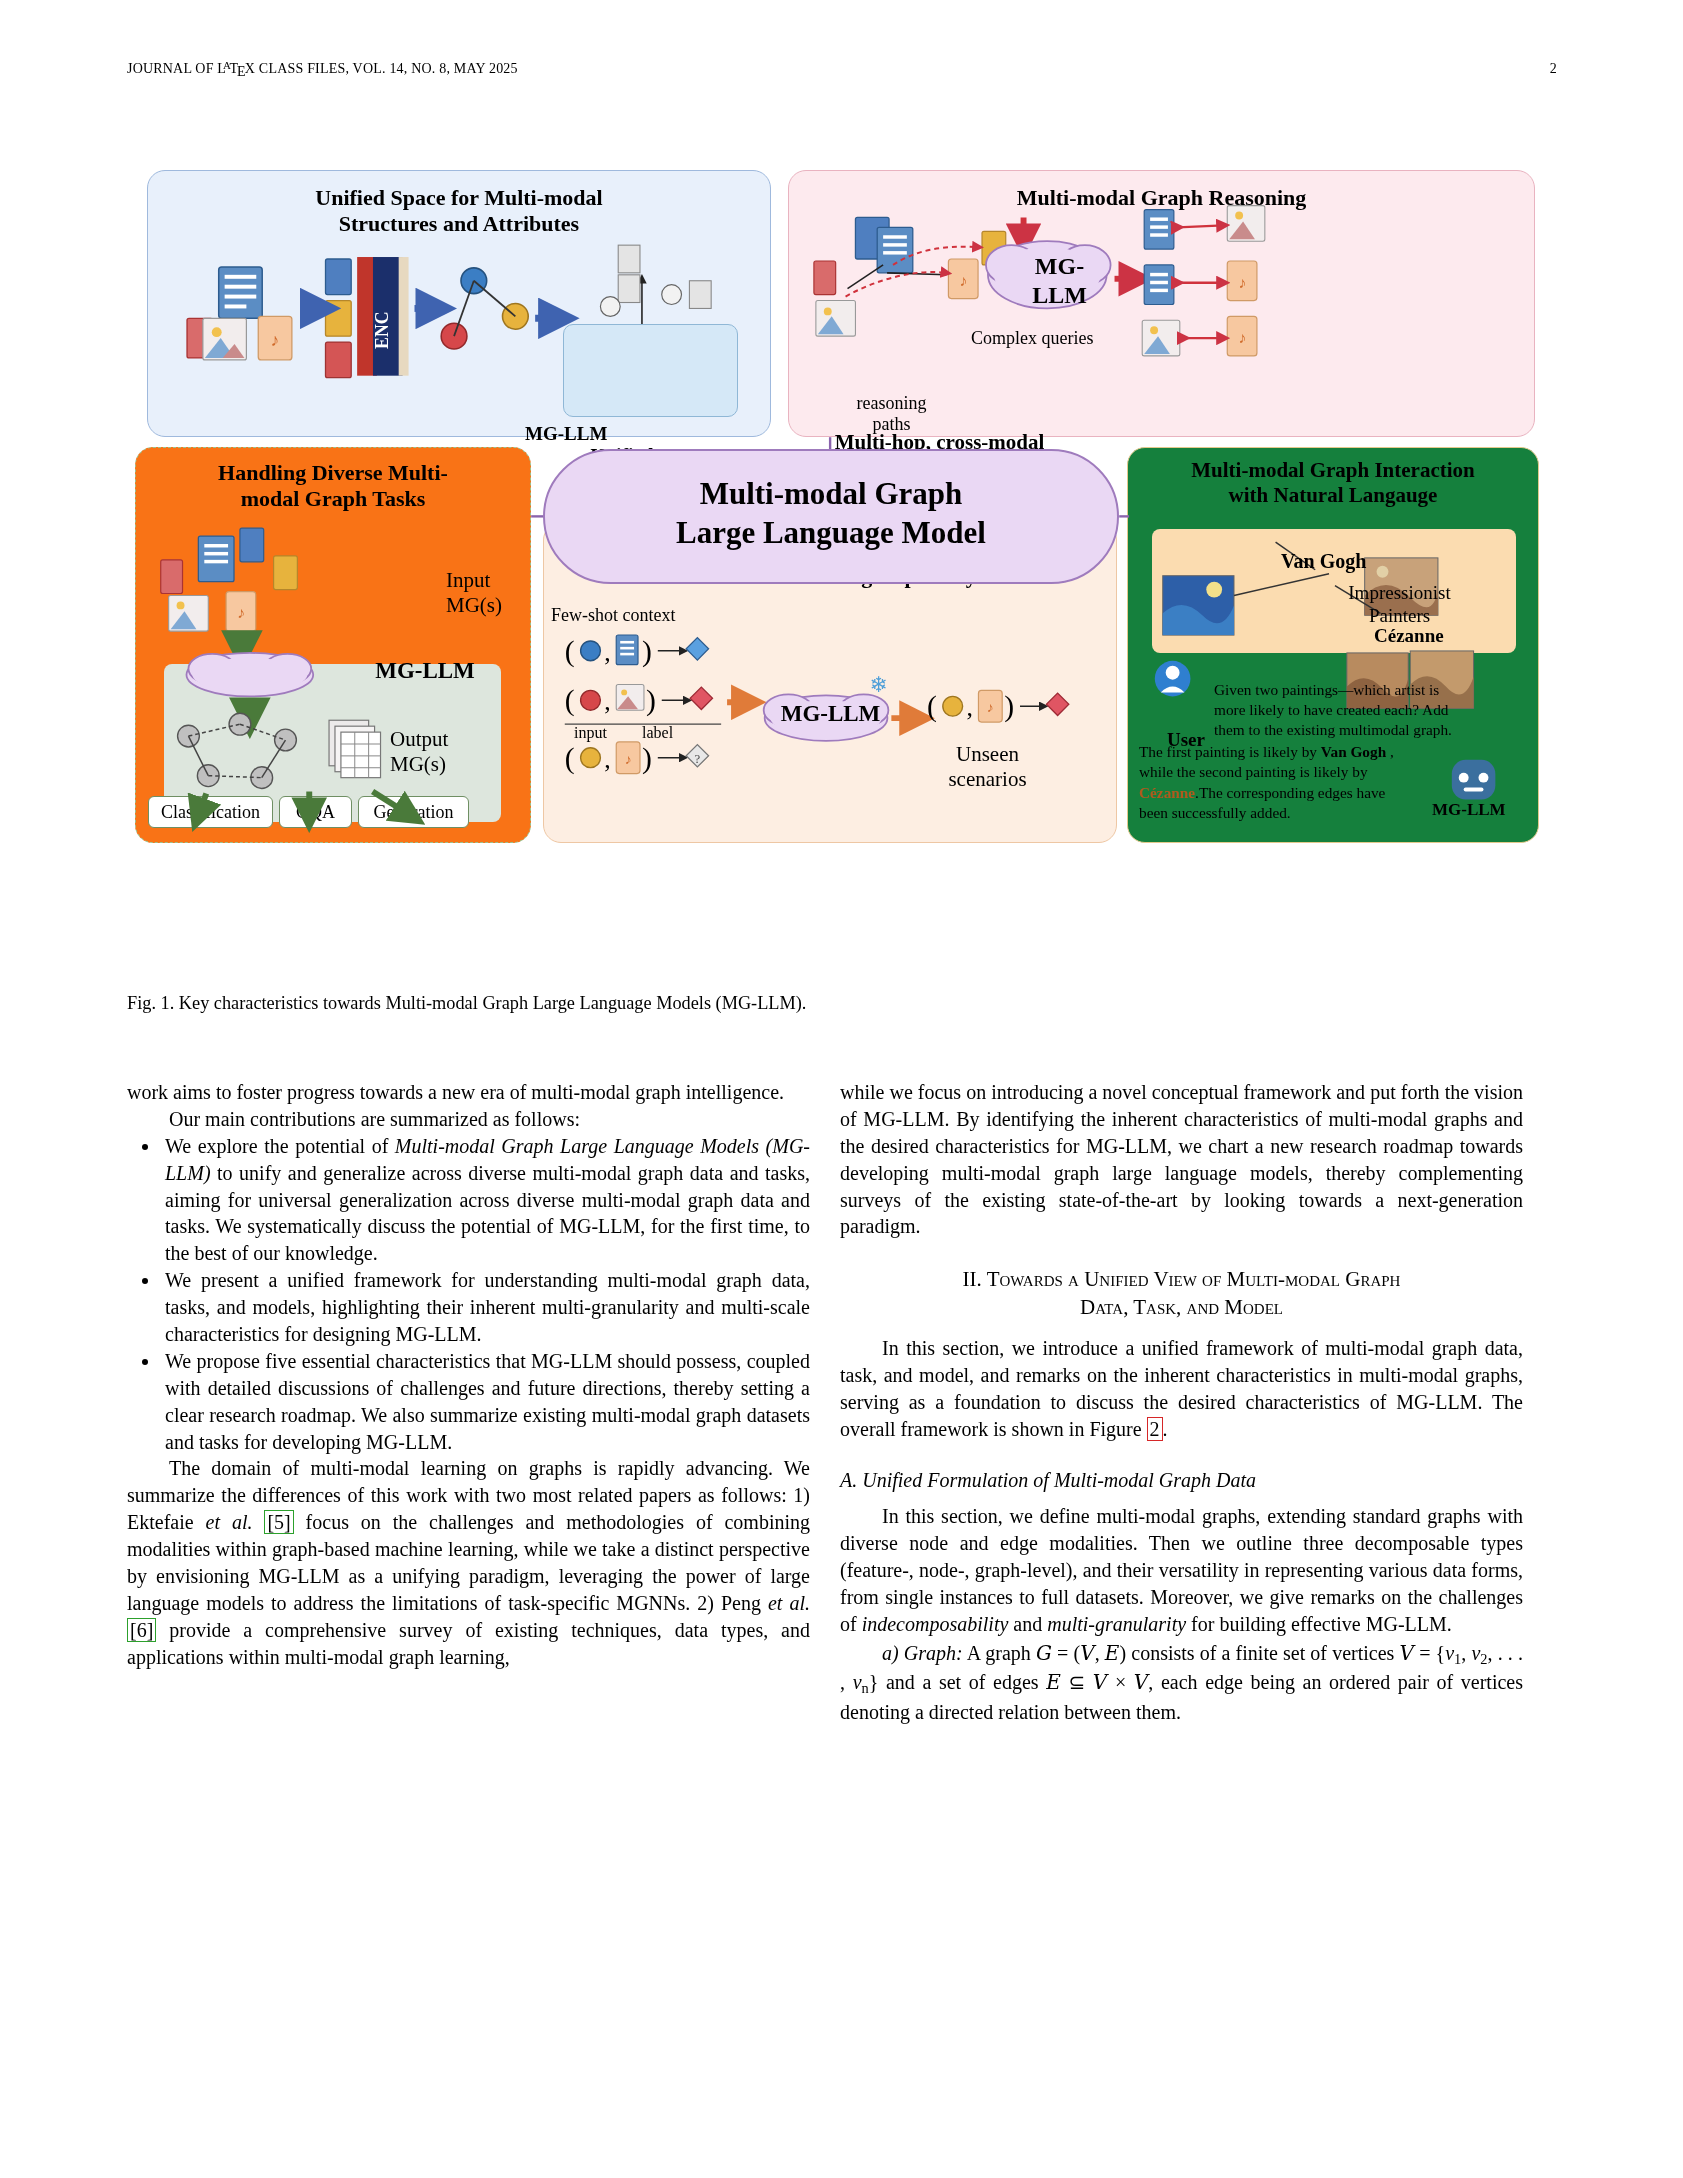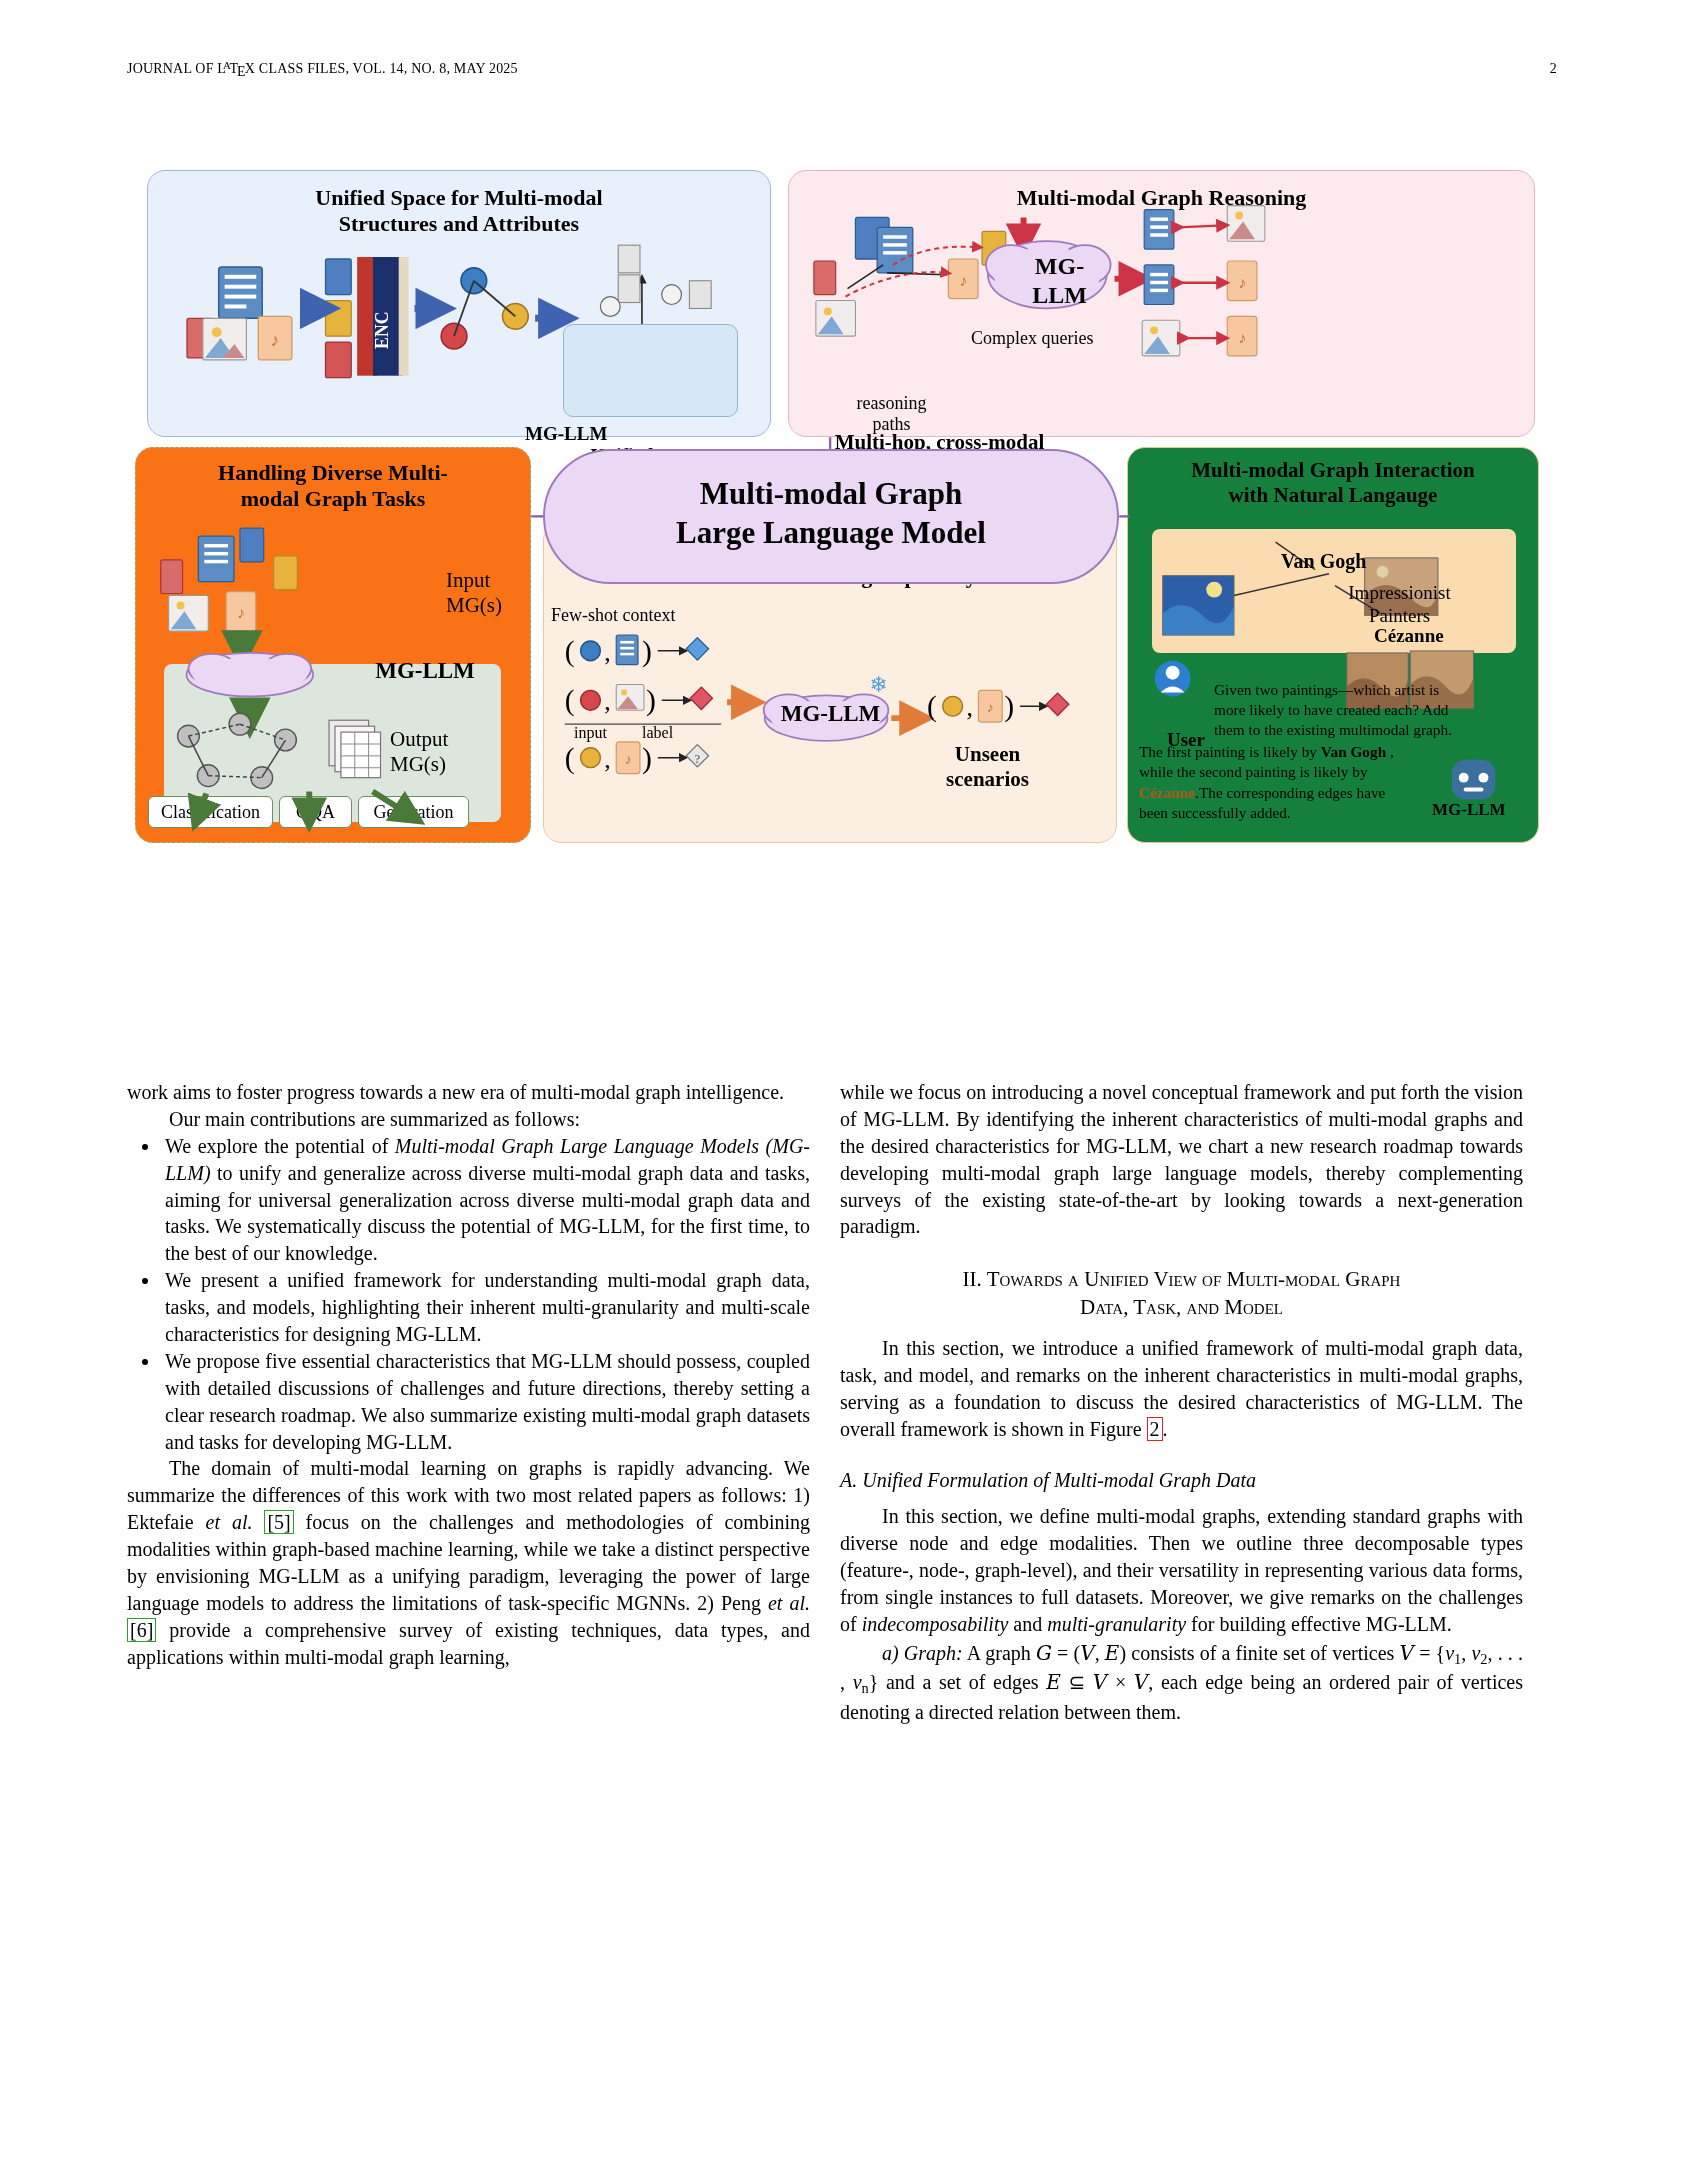--- a/index.html
+++ b/index.html
@@ -512,21 +512,21 @@
       <rect x="440" y="170" width="24" height="32" fill="#f7c8a0" stroke="#d09a66" stroke-width="1.2" rx="3"></rect>
       <text x="452" y="192" font-size="14" text-anchor="middle" fill="#d06a2a">♪</text>
       <text x="466" y="196" font-size="30" font-family="Liberation Serif, serif">)</text>
       <path d="M482 186 L506 186" stroke="#222" stroke-width="1.6" marker-end="url(#arrK)"></path>
       <rect x="512" y="176" width="16" height="16" fill="#e05563" stroke="#9e2b36" stroke-width="1.3" transform="rotate(45 520 184)"></rect>
     </svg>
     <div class="lbl" style="left:424px;top:447px;">Few-shot context</div>
     <div class="lbl" style="left:447px;top:566px;font-size:16px;">input</div>
     <div class="lbl" style="left:515px;top:566px;font-size:16px;">label</div>
     <div style="position:absolute;left:634px;top:543px;width:139px;text-align:center;font-weight:bold;font-size:23px;">MG-LLM</div>
-    <div style="position:absolute;left:786px;top:584px;width:149px;text-align:center;font-weight:bold;font-size:21px;line-height:1.2;">
+    <div style="position:absolute;left:786px;top:584px;width:149px;text-align:center;font-weight:normal;font-size:21px;line-height:1.2;">
       <span>Unseen</span><br>
       <span>scenarios</span>
     </div>
 
     <div class="panel" id="panel-interact">
       <div class="panel-title" style="font-size:21px;">
         <span>Multi-modal Graph Interaction</span><br>
         <span>with Natural Langauge</span>
       </div>
       <div class="vg-box"></div>
@@ -583,20 +583,21 @@
       <line x1="710" y1="282" x2="710" y2="296" stroke="#8a63ad" stroke-width="2.4"></line>
       <line x1="710" y1="430" x2="710" y2="370" stroke="#8a63ad" stroke-width="2.4"></line>
     </svg>
     <div class="center-cloud">
       <span>Multi-modal Graph</span><br>
       <span>Large Language Model</span>
     </div>
 
   </div>
 
+  <div class="fig-caption">Fig. 1.   Key characteristics towards Multi-modal Graph Large Language Models (MG-LLM).</div>
 
   <div class="col" id="col-left">
     <p class="noindent">work aims to foster progress towards a new era of multi-modal graph intelligence.</p>
     <p>Our main contributions are summarized as follows:</p>
     <ul class="contrib">
       <li>
         <span>We explore the potential of </span><i class="ital">Multi-modal Graph Large Language Models (MG-LLM)</i><span> to unify and generalize across diverse multi-modal graph data and tasks, aiming for universal generalization across diverse multi-modal graph data and tasks. We systematically discuss the potential of MG-LLM, for the first time, to the best of our knowledge.</span>
       </li>
       <li>We present a unified framework for understanding multi-modal graph data, tasks, and models, highlighting their inherent multi-granularity and multi-scale characteristics for designing MG-LLM.</li>
       <li>We propose five essential characteristics that MG-LLM should possess, coupled with detailed discussions of challenges and future directions, thereby setting a clear research roadmap. We also summarize existing multi-modal graph datasets and tasks for developing MG-LLM.</li>

